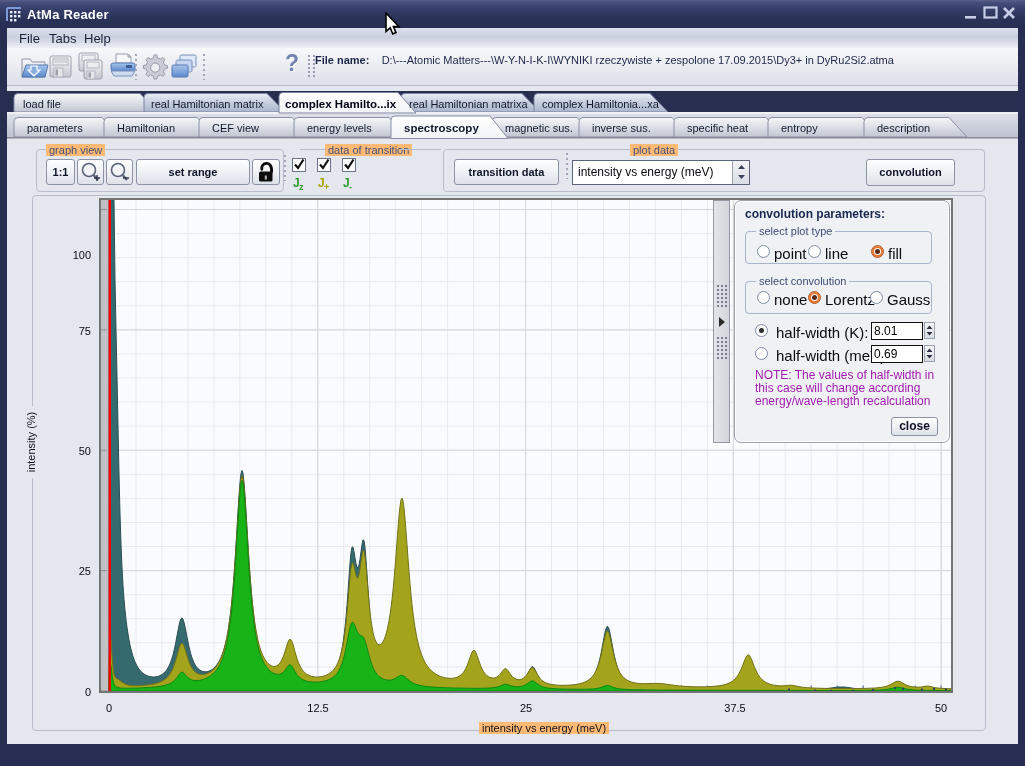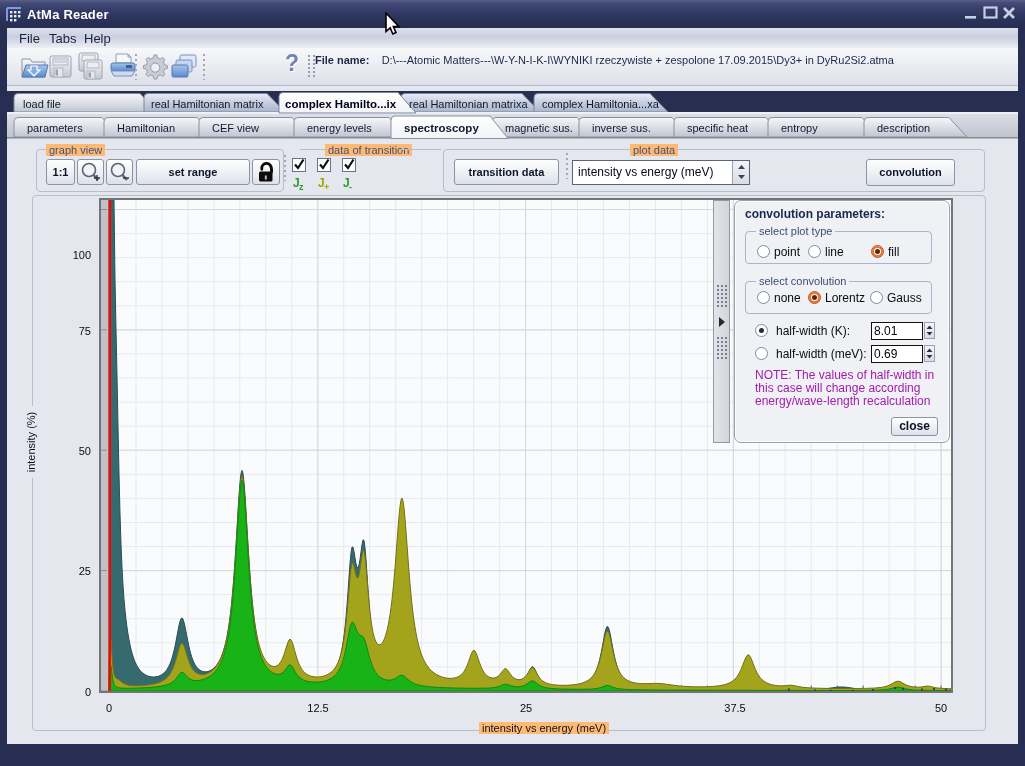--- a/index.html
+++ b/index.html
@@ -34,21 +34,21 @@
 #plotframe { position:absolute; left:99px; top:198px; width:854px; height:495px; border:2px solid #747474; background:#fafbfd; }
 .ylab { position:absolute; font-size:11px; color:#0c0c14; text-align:right; width:26px; }
 .xlab { position:absolute; font-size:11px; color:#0c0c14; text-align:center; width:40px; }
 
 #splitter { position:absolute; left:713px; top:200px; width:17px; height:243px; background:linear-gradient(90deg,#e2e4e9,#d2d5db); border:1px solid #9498a4; }
 #convpanel { position:absolute; left:734px; top:200px; width:216px; height:243px; background:#eff1f4; border:1px solid #9aa0ac; border-radius:7px;
   box-shadow:inset 0 0 0 1px #ffffff; }
 .pgbox { position:absolute; border:1px solid #a9b5cd; border-radius:4px; }
 .plabel { position:absolute; font-size:11px; color:#3c4c74; background:#eff1f4; padding:0 3px; }
 .radio { position:absolute; width:13px; height:13px; border-radius:50%; background:#fff; border:1px solid #7e8aa6; }
-.rlab { position:absolute; font-size:12px; color:#0a0a12; }
+.rlab { position:absolute; font-size:15px; color:#0a0a12; }
 .spin { position:absolute; width:11px; height:17px; background:linear-gradient(#f4f5f7,#d8dce4); border:1px solid #9aa0ae; }
 </style></head>
 <body>
 <div id="frame"></div>
 <div id="title">
   <svg class="abs" style="left:6px; top:5px;" width="17" height="17">
     <path d="M1 3 L1 16 M1 3 L15 3" stroke="#7d9bd6" stroke-width="2" fill="none"></path>
     <g fill="#e8eefc">
       <rect x="4" y="6" width="2.4" height="2.4"></rect>
         <rect x="8" y="6" width="2.4" height="2.4"></rect>

